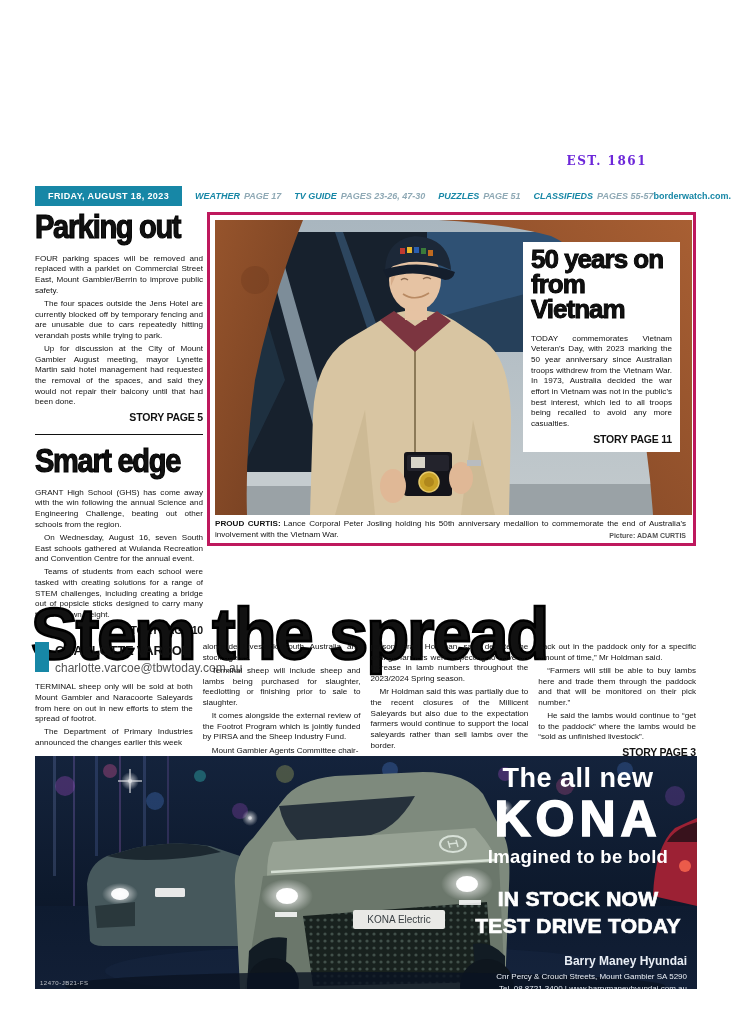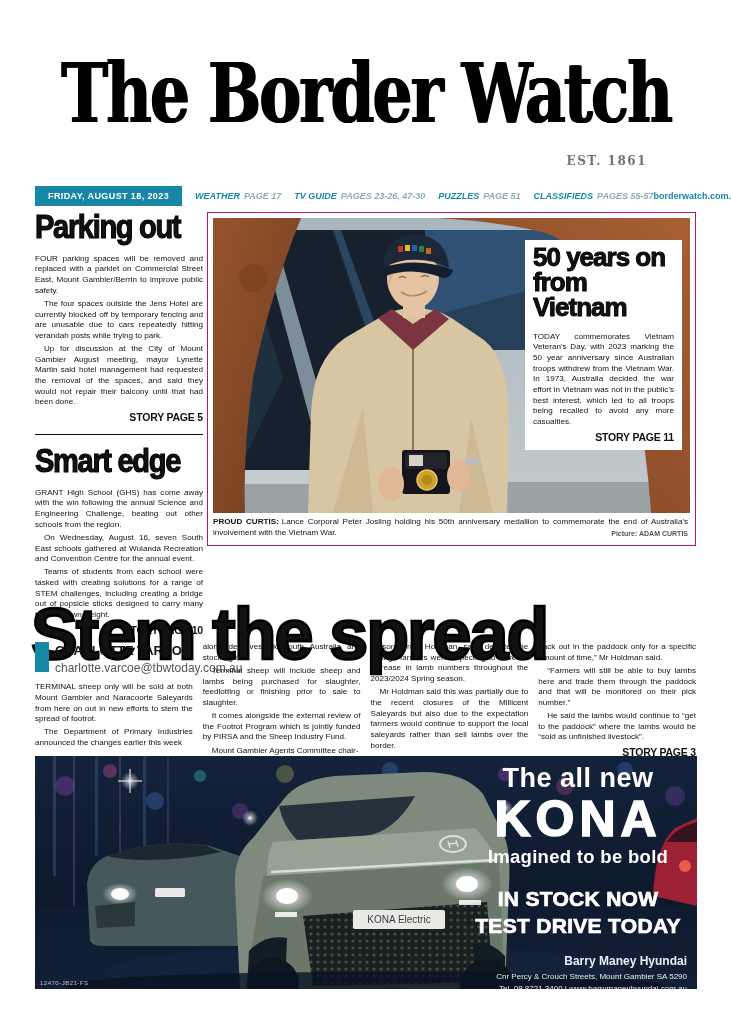--- a/index.html
+++ b/index.html
@@ -5,21 +5,21 @@
   html,body{margin:0;padding:0;background:#e8e8e8;}
   .page{position:relative;width:731px;height:1024px;background:#ffffff;margin:0 auto;
         font-family:"Liberation Sans",sans-serif;color:#111;overflow:hidden;}
 
   
   .masthead{position:absolute;top:44px;left:0;width:731px;text-align:center;}
   .masthead-title{display:inline-block;font-family:"DejaVu Serif",serif;font-weight:bold;
         font-size:63px;letter-spacing:-2px;color:#000;transform:scaleY(1.32);transform-origin:center top;
         text-shadow:1.4px 0 0 #000, .7px 0 0 #000;white-space:nowrap;}
   .est{position:absolute;top:154px;right:84px;font-family:"DejaVu Serif",serif;font-weight:bold;
-        font-size:12px;letter-spacing:1.5px;color:#737373;}
+        font-size:12px;letter-spacing:1.5px;color:#6d28d9;}
 
   
   .infobar{position:absolute;top:186px;left:35px;width:662px;height:20px;display:flex;align-items:center;
         font-size:9px;font-weight:bold;text-align:center;}
   .date-badge{height:20px;line-height:20px;padding:0 13px;background:var(--teal);color:#fff;
         letter-spacing:.4px;white-space:nowrap;}
   .info-items{display:flex;align-items:center;margin-left:13px;gap:13px;white-space:nowrap;font-style:italic;}
   .info-label{color:var(--teal);margin-right:4px;}
   .info-pages{color:#8fa9b5;font-weight:bold;}
   .infobar-right{margin-left:auto;color:var(--teal);white-space:nowrap;}
@@ -28,21 +28,21 @@
   .leftcol{position:absolute;left:35px;top:210px;width:168px;}
   .story-head{display:inline-block;font-size:33px;font-weight:bold;letter-spacing:-1.5px;line-height:1.05;
         -webkit-text-stroke:1.1px #000;white-space:nowrap;transform:scaleX(.88);transform-origin:left;
         margin:0 0 9px 0;}
   .bodytext{font-size:8.1px;line-height:1.32;text-align:justify;margin:0 0 2.5px 0;}
   .ind{text-indent:9px;}
   .story-page{text-align:right;font-weight:bold;font-size:10.5px;margin-top:3px;letter-spacing:-.2px;}
   .left-divider{border:0;border-top:1px solid #111;margin:11px 0 9px 0;}
 
   
-  .photo-frame{position:absolute;left:207px;top:212px;width:489px;height:334px;border:1px solid #be185d;
+  .photo-frame{position:absolute;left:207px;top:212px;width:489px;height:334px;border:3px solid #be185d;
         box-sizing:border-box;padding:5px;background:#fff;}
   .photo-frame svg{display:block;}
   .vietnam-box{position:absolute;top:27px;right:13px;width:157px;background:#fff;padding:5px 8px 7px 8px;
         box-sizing:border-box;}
   .vietnam-head{font-size:26px;font-weight:bold;line-height:.97;letter-spacing:-1px;
         -webkit-text-stroke:.9px #000;margin:0 0 11px 0;}
   .caption{position:relative;margin-top:4px;font-size:8.1px;line-height:1.35;text-align:justify;
         padding-right:2px;}
   .caption b{margin-right:3px;}
   .credit{position:absolute;right:2px;bottom:0;font-size:7px;font-weight:bold;color:#555;}
@@ -72,23 +72,20 @@
   .ad-dealer .dealer-name{font-weight:bold;font-size:12px;}
   .ad-code{position:absolute;left:5px;bottom:3px;font-size:6px;color:rgba(255,255,255,.7);letter-spacing:.5px;}
 
   :root{--teal:#1787a6;}
 </style>
 </head>
 <body>
 
 <div class="page">
 
-  <header class="masthead">
-    <div class="masthead-title">The Border Watch</div>
-  </header>
   <div class="est">EST. 1861</div>
 
   <div class="infobar">
     <div class="date-badge">FRIDAY, AUGUST 18, 2023</div>
     <div class="info-items">
       <span class="info-item"><span class="info-label">WEATHER</span><span class="info-pages">PAGE 17</span></span>
       <span class="info-item"><span class="info-label">TV GUIDE</span><span class="info-pages">PAGES 23-26, 47-30</span></span>
       <span class="info-item"><span class="info-label">PUZZLES</span><span class="info-pages">PAGE 51</span></span>
       <span class="info-item"><span class="info-label">CLASSIFIEDS</span><span class="info-pages">PAGES 55-57</span></span>
     </div>

